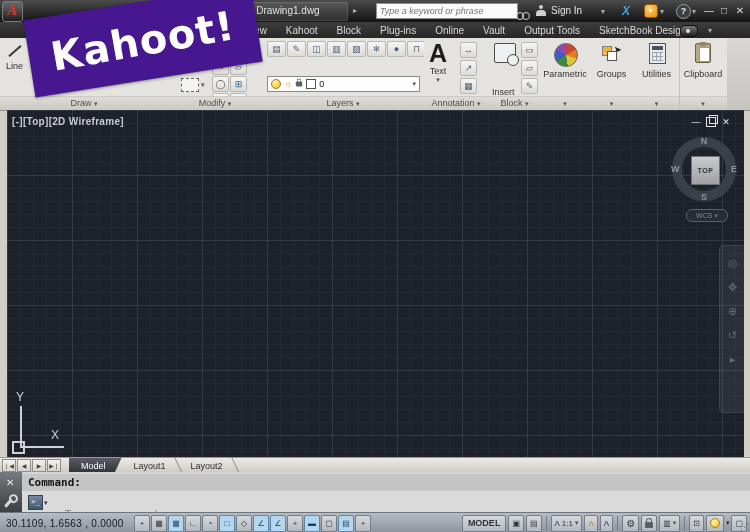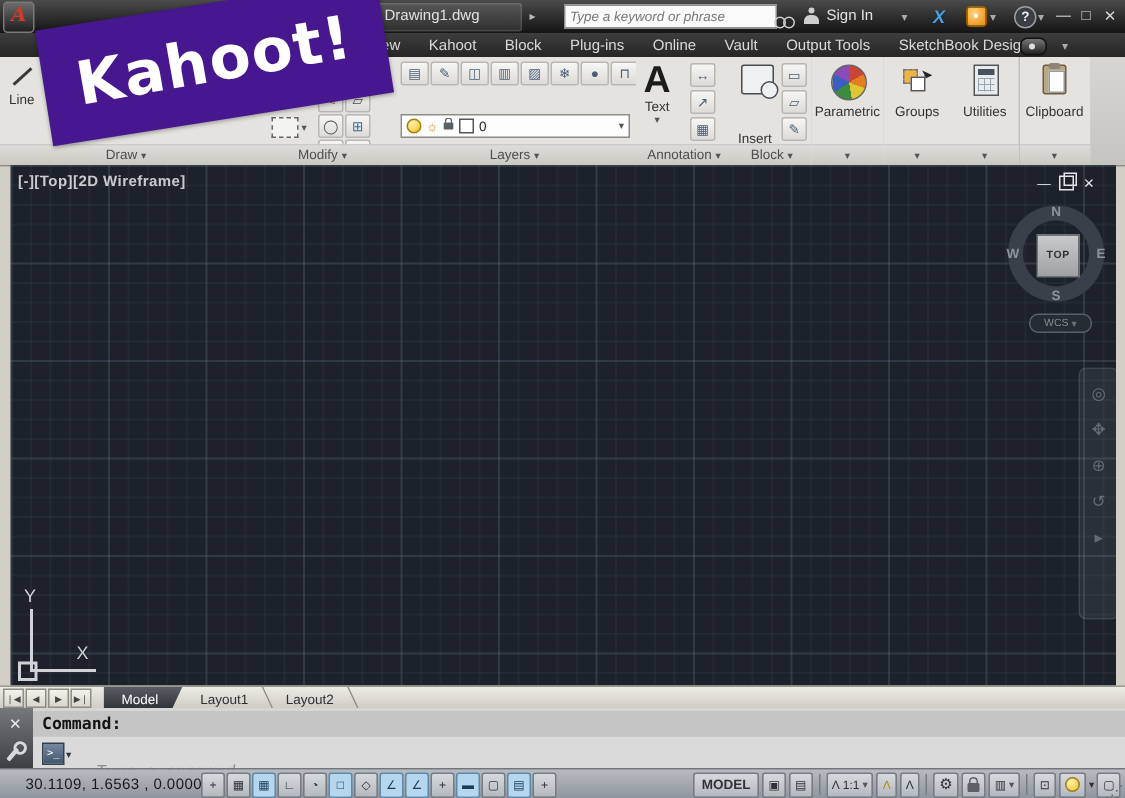--- a/index.html
+++ b/index.html
@@ -116,21 +116,21 @@
   .cmdchip{left:6px;top:4px;width:13px;height:13px;background:linear-gradient(#7489a0,#42566c);
     border:1px solid #33414f;color:#fff;font:7px "DejaVu Sans Mono",monospace;text-align:center;line-height:13px;}
   .cmdinput{left:40px;top:14px;width:680px;height:16px;background:transparent;border:none;outline:none;
     font:italic 11px "DejaVu Sans Mono",monospace;color:#333;}
   .cmdinput::placeholder{color:#8d8d8d;font-style:italic;}
   .wrench{left:7px;top:26px;width:3px;height:10px;background:#d9dadb;border-radius:1px;transform:rotate(40deg);}
   .wrench:before{content:"";position:absolute;left:-2px;top:-6px;width:5px;height:5px;border:2px solid #d9dadb;border-radius:50%;}
   
   .statusbar{left:0;top:512px;width:750px;height:20px;background:linear-gradient(#b7bcc2,#8d939a);
     border-top:1px solid #6f757c;}
-  .coords{left:17px;top:5px;font-size:10px;color:#16181c;letter-spacing:0.3px;}
+  .coords{left:6px;top:5px;font-size:10px;color:#16181c;letter-spacing:0.3px;}
   .toggles{left:134px;top:2px;display:flex;gap:1px;}
   .toggle{width:14px;height:15px;border:1px solid #767c83;border-radius:2px;
     background:linear-gradient(#d6dade,#b4b9bf);font-size:8px;color:#2e3338;
     display:flex;align-items:center;justify-content:center;}
   .toggle.on{background:#b5d6ef;border-color:#5e89ab;color:#1d3d57;}
   .sb-right{right:3px;top:2px;display:flex;gap:2px;align-items:center;height:16px;}
   .sbtn{height:15px;border:1px solid #767c83;border-radius:2px;background:linear-gradient(#d6dade,#b4b9bf);
     font-size:8px;color:#2e3338;display:flex;align-items:center;justify-content:center;padding:0 3px;gap:2px;}
   .sbsep{width:1px;height:14px;background:#767c83;margin:0 2px;}
   .bulb{width:8px;height:8px;border-radius:50%;background:radial-gradient(circle at 35% 30%,#fff3b0,#f0c020);border:1px solid #a08010;}

